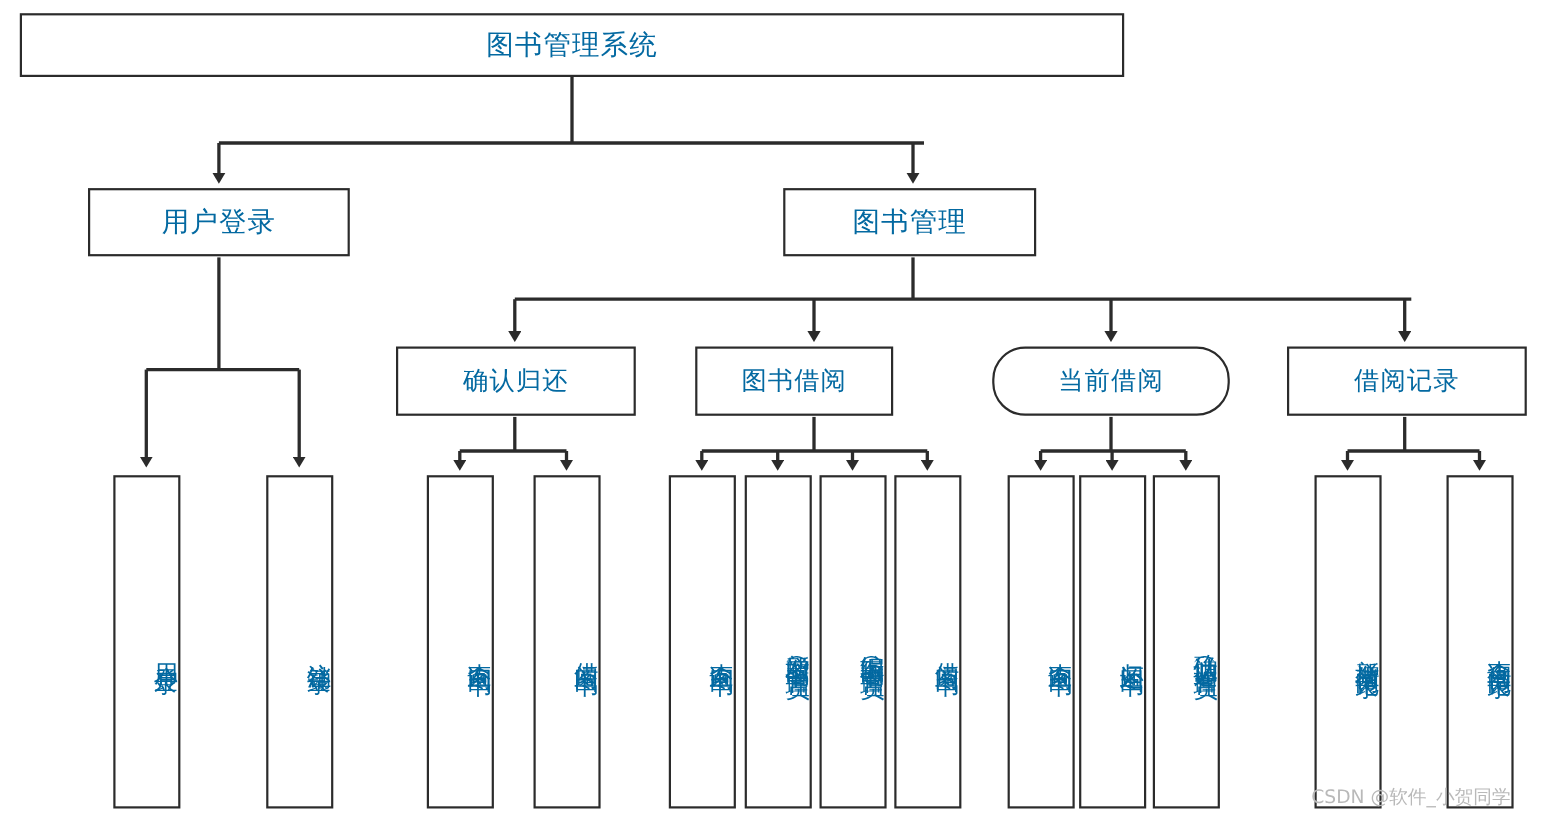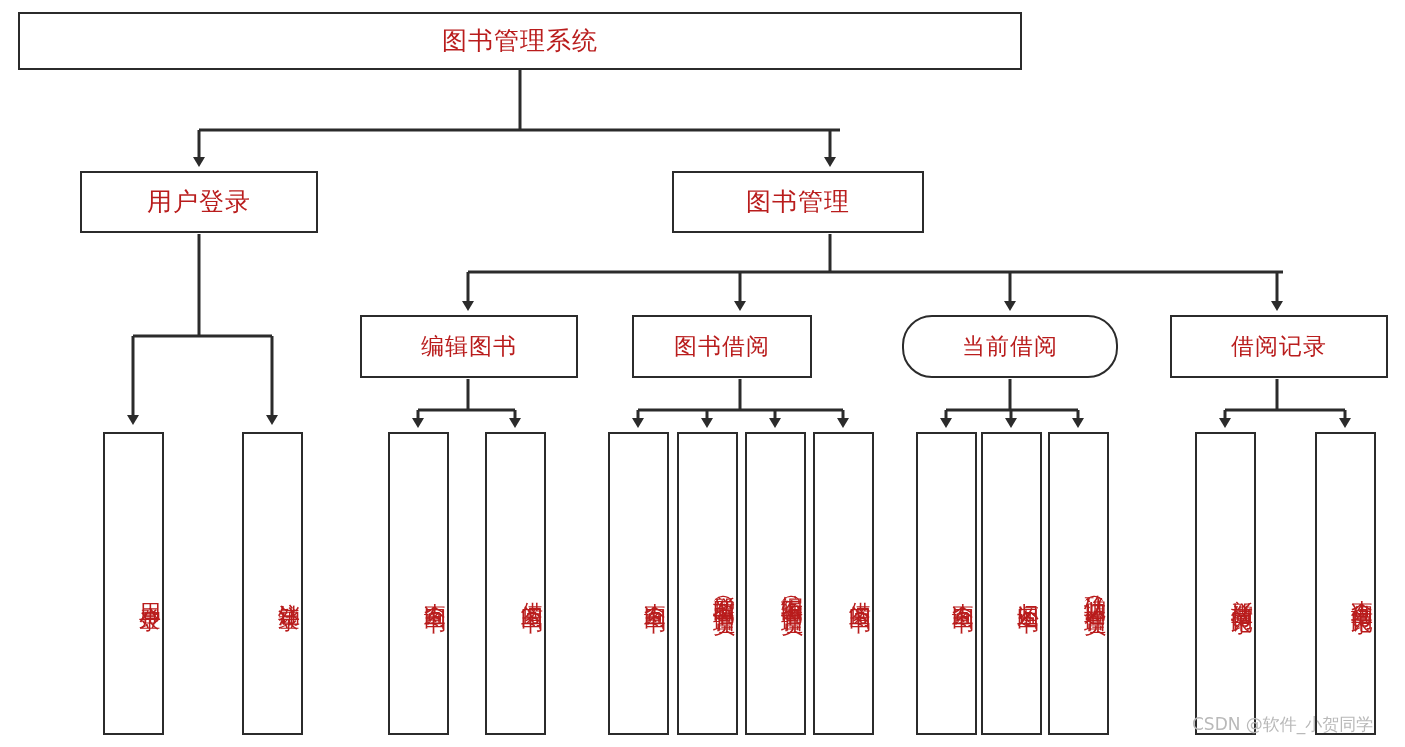--- a/index.html
+++ b/index.html
@@ -27,21 +27,21 @@
     pointer-events: none;
   }
   .node {
     position: absolute;
     box-sizing: border-box;
     background: #ffffff;
     border: 2.5px solid #2b2b2b;
     display: flex;
     align-items: center;
     justify-content: center;
-    color: #b91c1c;
+    color: #0369a1;
     text-align: center;
     z-index: 2;
   }
   .node.h {
     font-size: 25px;
     letter-spacing: 1px;
     line-height: 1.1;
   }
   .node.lvl2 {
     font-size: 23px;
@@ -117,23 +117,23 @@
       <path d="M1277,379 L1277,410"></path>
       <path d="M1225,410 L1345,410"></path>
       <path d="M1225,410 L1225,419" marker-end="url(#arrow)"></path>
       <path d="M1345,410 L1345,419" marker-end="url(#arrow)"></path>
     </g>
   </svg>
 
   <div class="node h" style="left:18px; top:12px; width:1004px; height:58px;">图书管理系统</div>
 
   <div class="node h" style="left:80px; top:171px; width:238px; height:62px;">用户登录</div>
-  <div class="node h" style="left:672px; top:171px; width:252px; height:62px;">图书管理</div>
+  <div class="node h" style="left:712px; top:171px; width:230px; height:62px;">图书管理</div>
 
-  <div class="node lvl2" style="left:360px; top:315px; width:218px; height:63px;">编辑图书</div>
+  <div class="node lvl2" style="left:360px; top:315px; width:218px; height:63px;">确认归还</div>
   <div class="node lvl2" style="left:632px; top:315px; width:180px; height:63px;">图书借阅</div>
   <div class="node lvl2" style="left:902px; top:315px; width:216px; height:63px;border-radius:30px;">当前借阅</div>
   <div class="node lvl2" style="left:1170px; top:315px; width:218px; height:63px;">借阅记录</div>
 
   <div class="node leaf" style="left:103px; top:432px; width:61px; height:303px;">用户登录</div>
   <div class="node leaf" style="left:242px; top:432px; width:61px; height:303px;">注销登录</div>
 
   <div class="node leaf" style="left:388px; top:432px; width:61px; height:303px;">查询图书</div>
   <div class="node leaf" style="left:485px; top:432px; width:61px; height:303px;">借阅图书</div>
 

